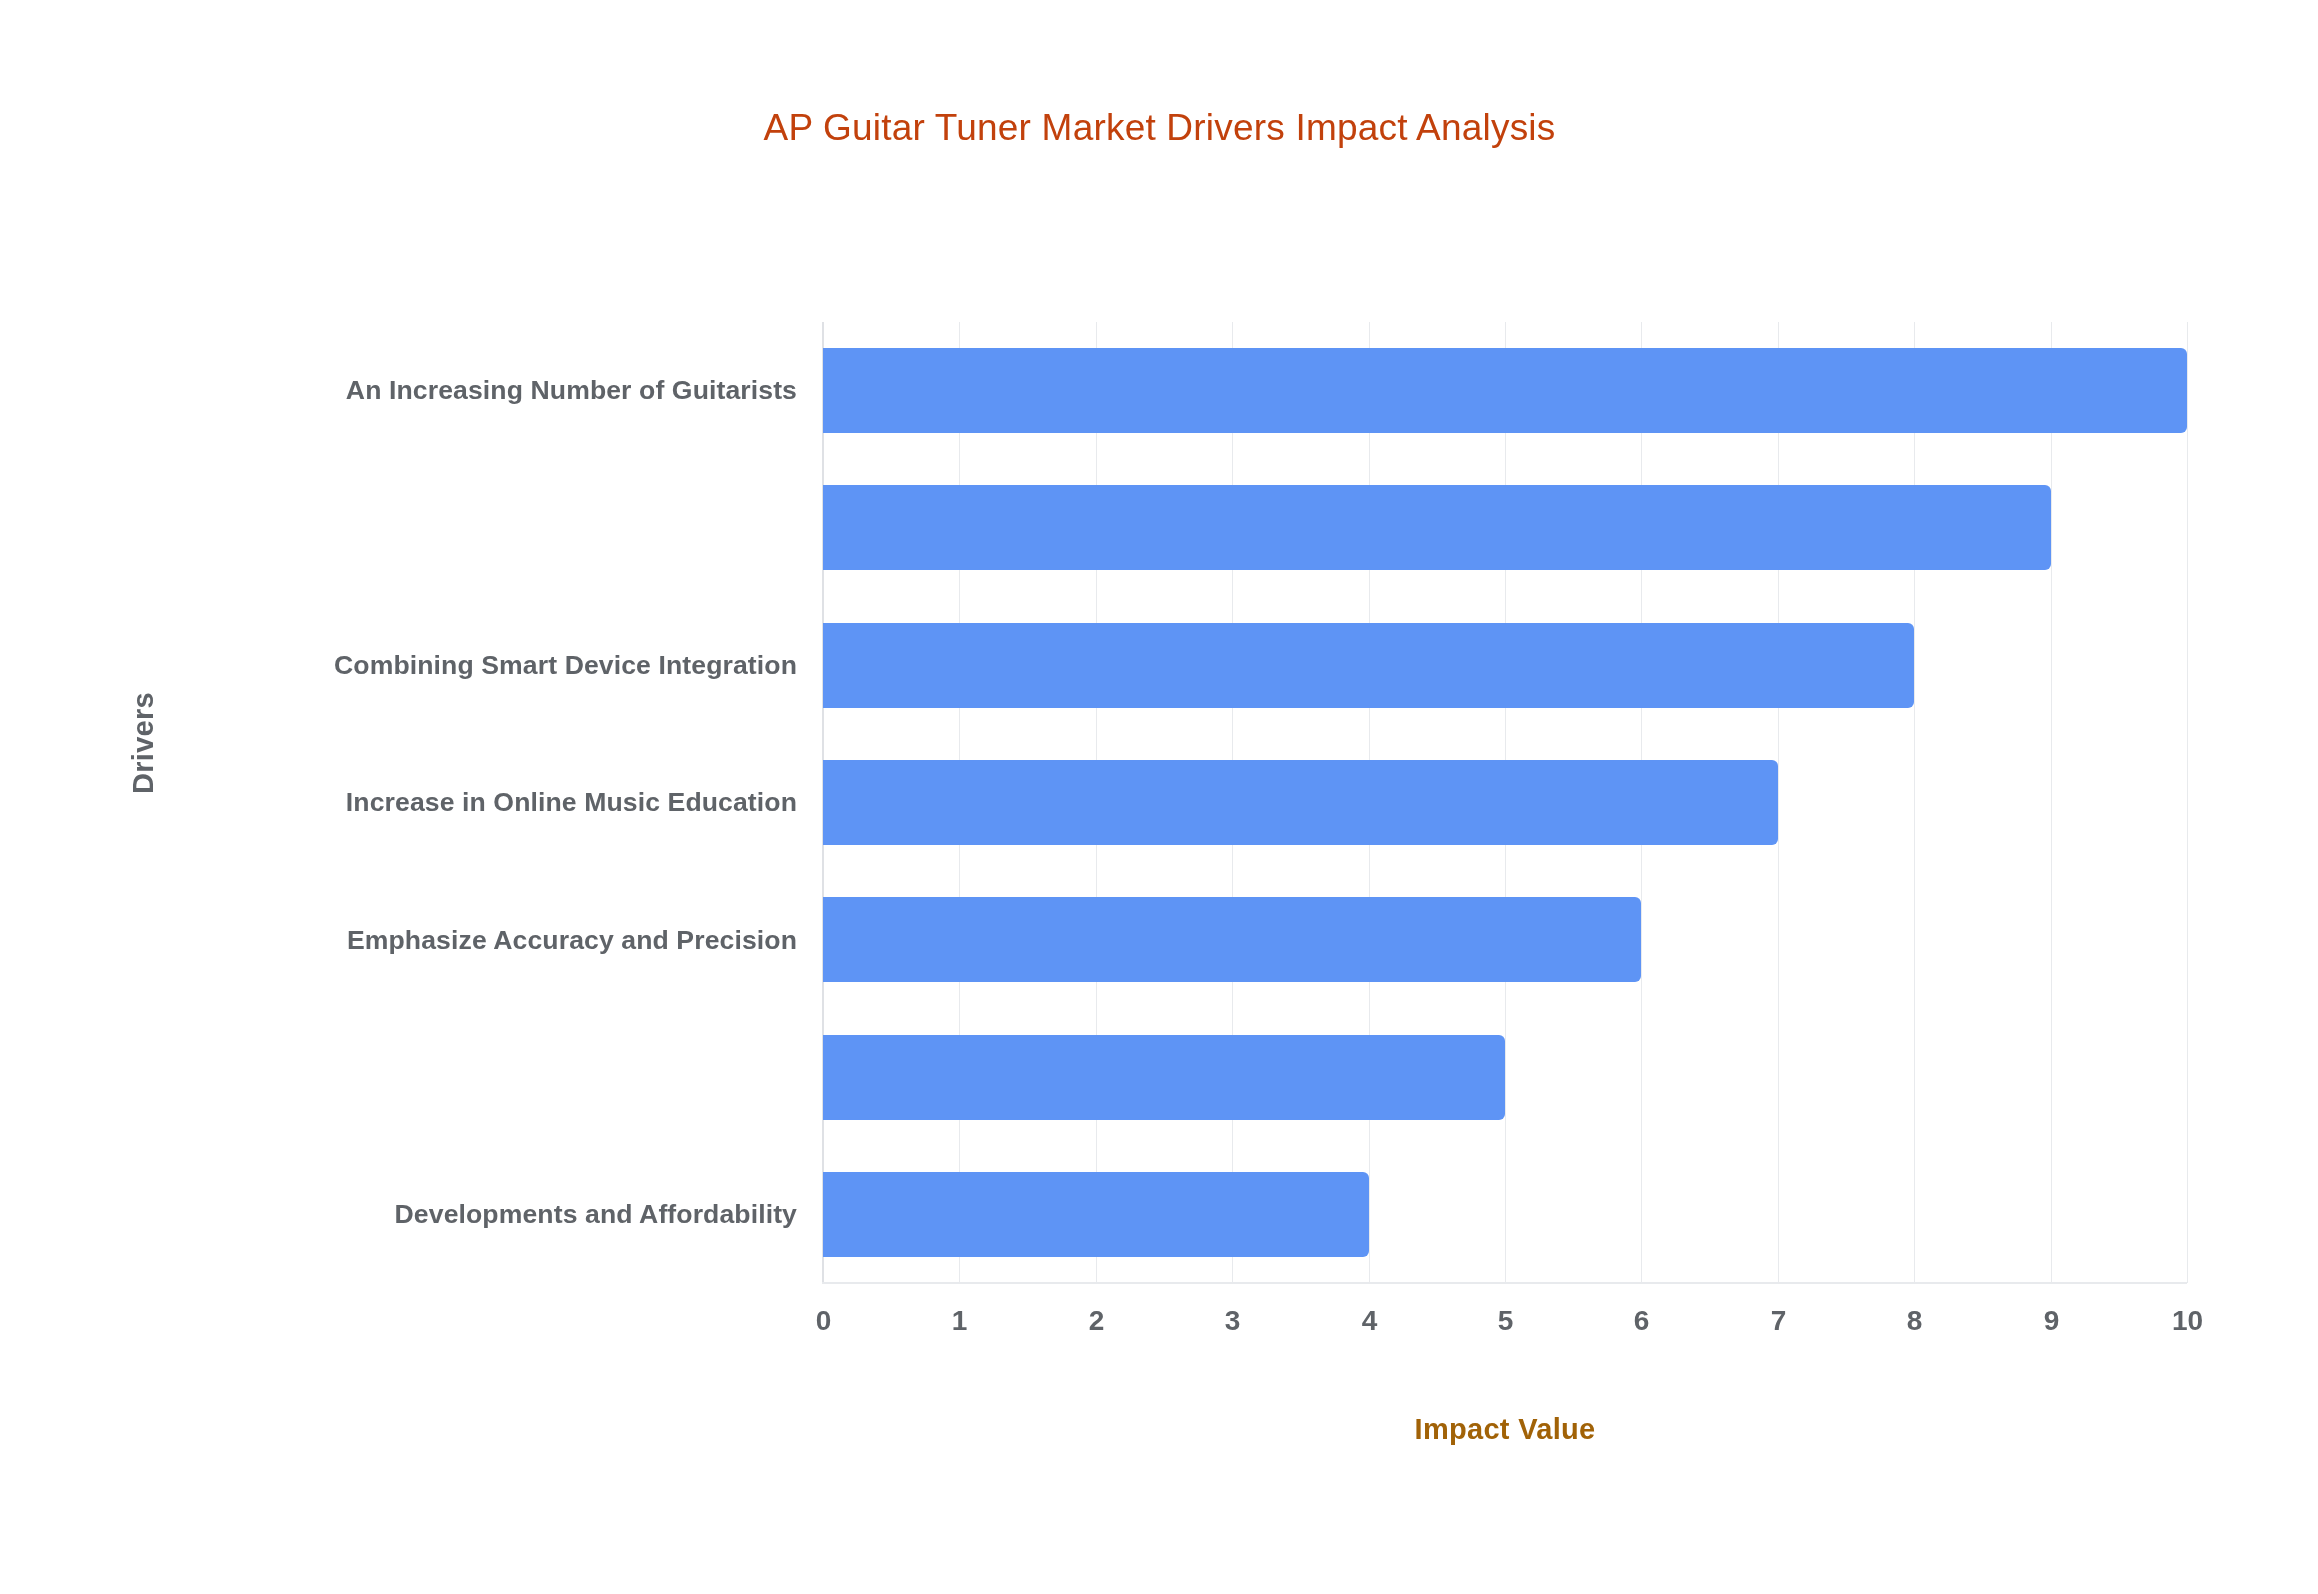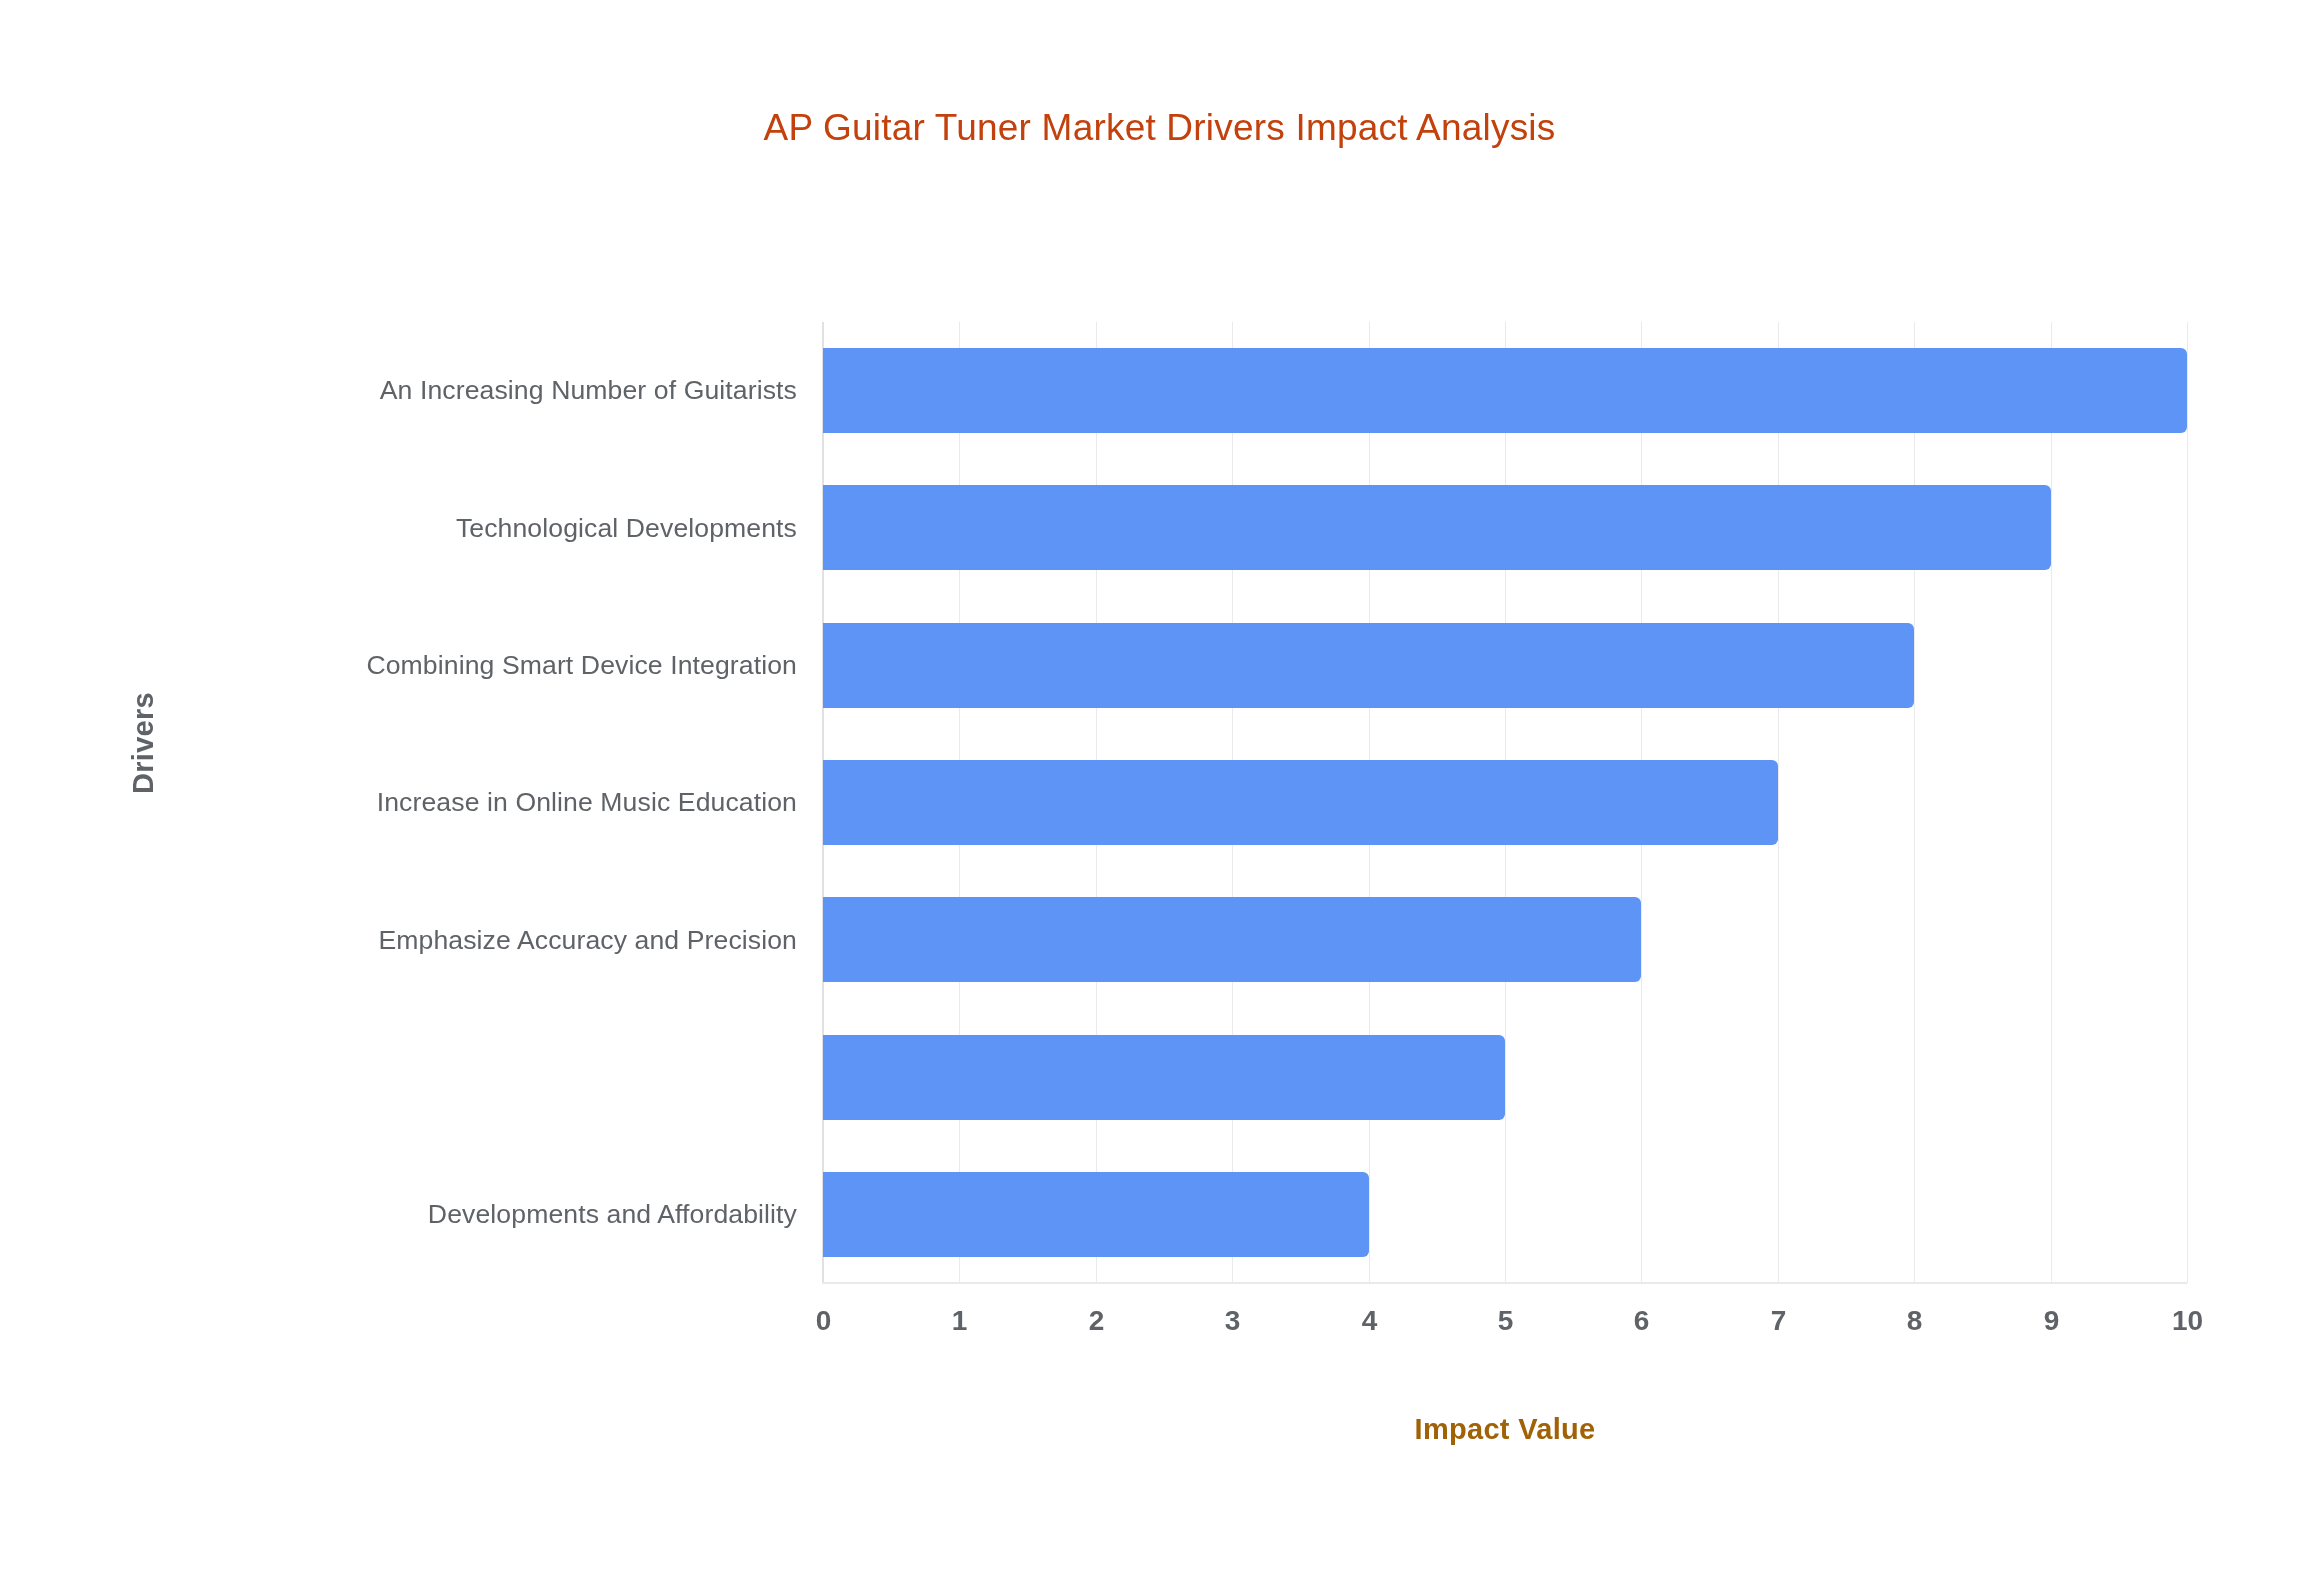--- a/index.html
+++ b/index.html
@@ -87,21 +87,21 @@
     background: #5e94f5;
     border-radius: 0 6px 6px 0;
   }
 
   
   .ytick-label {
     position: absolute;
     right: 2319px;          
     text-align: right;
     font-size: 26.6px;
-    font-weight: 400;
+    font-weight: 700;
     color: #5f6368;
     line-height: 1.22;
     letter-spacing: 0.1px;
   }
   #ytick-labels {
     position: absolute;
     left: 302px;
     top: 322px;
     width: 495px;
     height: 961px;
@@ -162,21 +162,20 @@
 <div id="chart-root">
 
   <div id="chart-title">AP Guitar Tuner Market Drivers Impact Analysis</div>
 
   <div id="yaxis-title-wrap">
     <div id="yaxis-title">Drivers</div>
   </div>
 
   <div id="ytick-labels">
       <div class="ytick-label" style="top: 52px;">An Increasing Number of Guitarists</div>
-      <div class="ytick-label" style="top: 190px;">Technological Developments</div>
       <div class="ytick-label" style="top: 327px;">Combining Smart Device Integration</div>
       <div class="ytick-label" style="top: 602px;">Emphasize Accuracy and Precision</div>
       <div class="ytick-label" style="top: 464px;">Increase in Online Music Education</div>
       <div class="ytick-label" style="top: 876px;">Developments and Affordability</div>
     </div>
 
   <div id="plot-area">
     <div id="axis-line-y"></div>
     <div id="axis-line-x"></div>
   <div class="gridline" style="left: 136px;"></div>

